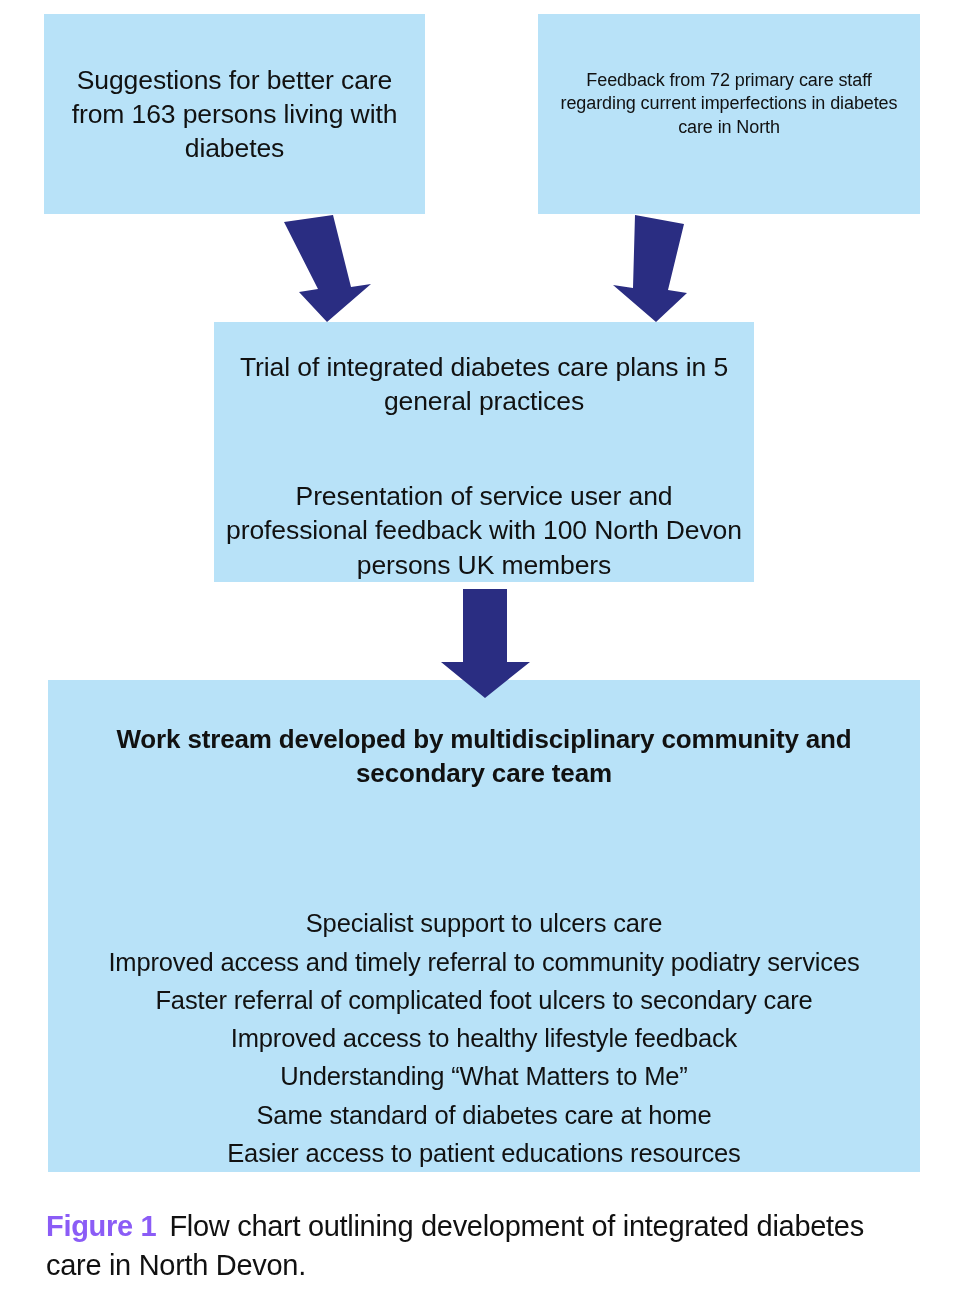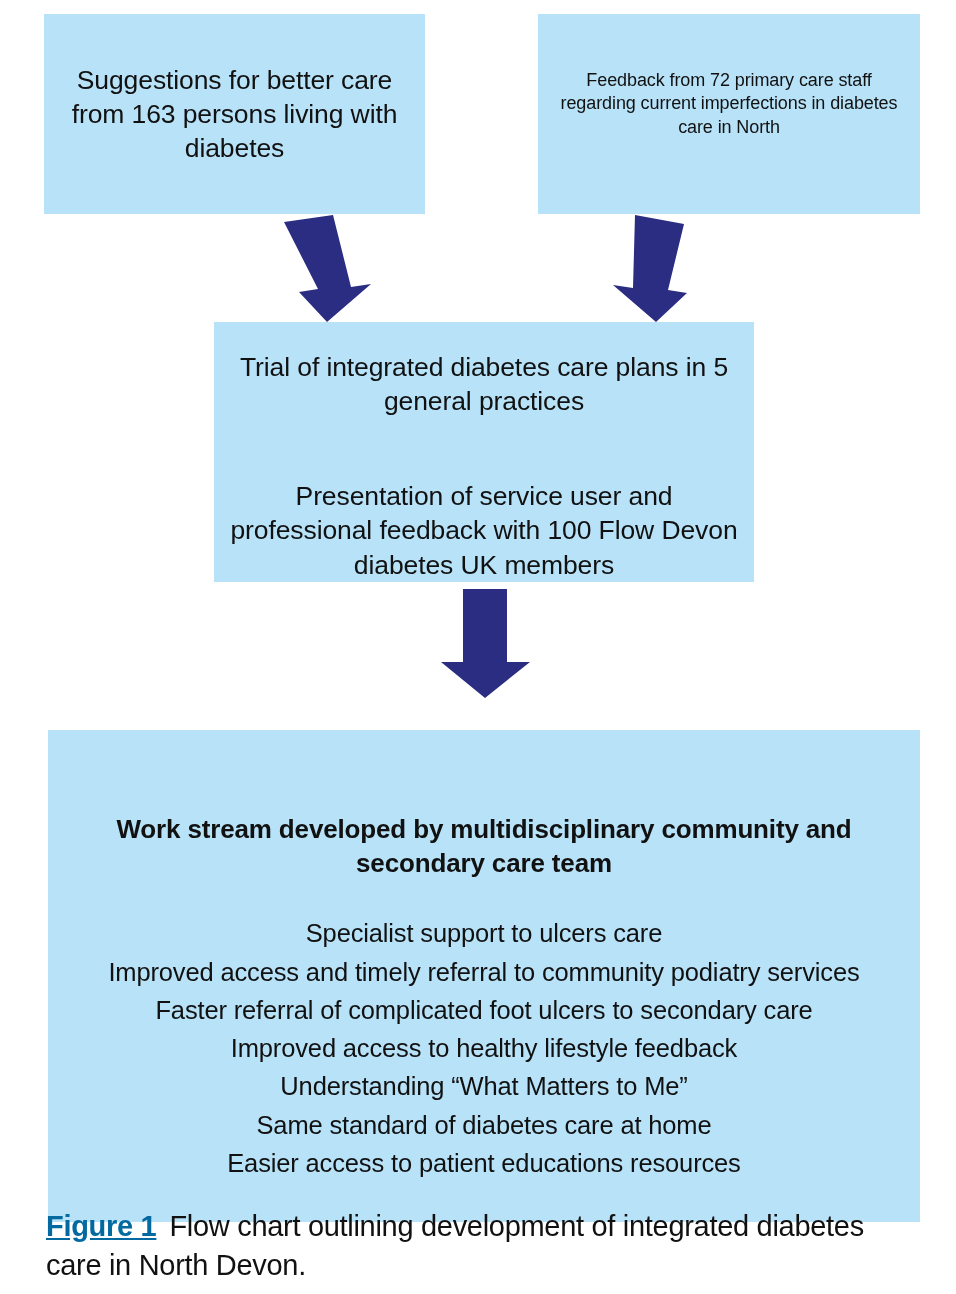--- a/index.html
+++ b/index.html
@@ -78,24 +78,24 @@
     letter-spacing: -0.1px;
     padding: 0 10px;
   }
   .box-trial .para-gap {
     margin-top: 34px;
   }
 
   
   .box-workstream {
     left: 48px;
-    top: 730px;
+    top: 680px;
     width: 872px;
     height: 492px;
-    justify-content: center;
+    justify-content: space-between;
     padding-top: 42px;
   }
   .box-workstream .heading {
     font-size: 26px;
     font-weight: bold;
     line-height: 1.32;
     letter-spacing: -0.15px;
     padding: 0 20px;
   }
   .box-workstream .item-list {
@@ -126,42 +126,41 @@
     position: absolute;
     left: 46px;
     top: 1207px;
     width: 880px;
     font-size: 29px;
     line-height: 1.33;
     color: #111111;
     letter-spacing: -0.3px;
   }
   .caption .fig-label {
-    color: #0369a1;
+    color: #8b5cf6;
     font-weight: bold;
     margin-right: 13px;
-    text-decoration: underline;
   }
 </style>
 </head>
 <body>
 
 <div class="canvas">
 
   <div class="node-box box-suggestions">
     <div class="body-text">Suggestions for better care from 163 persons living with diabetes</div>
   </div>
 
   <div class="node-box box-feedback">
     <div class="body-text">Feedback from 72 primary care staff regarding current imperfections in diabetes care in North</div>
   </div>
 
   <div class="node-box box-trial">
     <div class="para">Trial of integrated diabetes care plans in 5 general practices</div>
-    <div class="para para-gap">Presentation of service user and professional feedback with 100 Flow Devon diabetes UK members</div>
+    <div class="para para-gap">Presentation of service user and professional feedback with 100 North Devon persons UK members</div>
   </div>
 
   <div class="node-box box-workstream">
     <div class="heading">Work stream developed by multidisciplinary community and secondary care team</div>
     <div class="item-list">
       <div class="item">Specialist support to ulcers care</div>
       <div class="item">Improved access and timely referral to community podiatry services</div>
       <div class="item">Faster referral of complicated foot ulcers to secondary care</div>
       <div class="item">Improved access to healthy lifestyle feedback</div>
       <div class="item">Understanding “What Matters to Me”</div>

